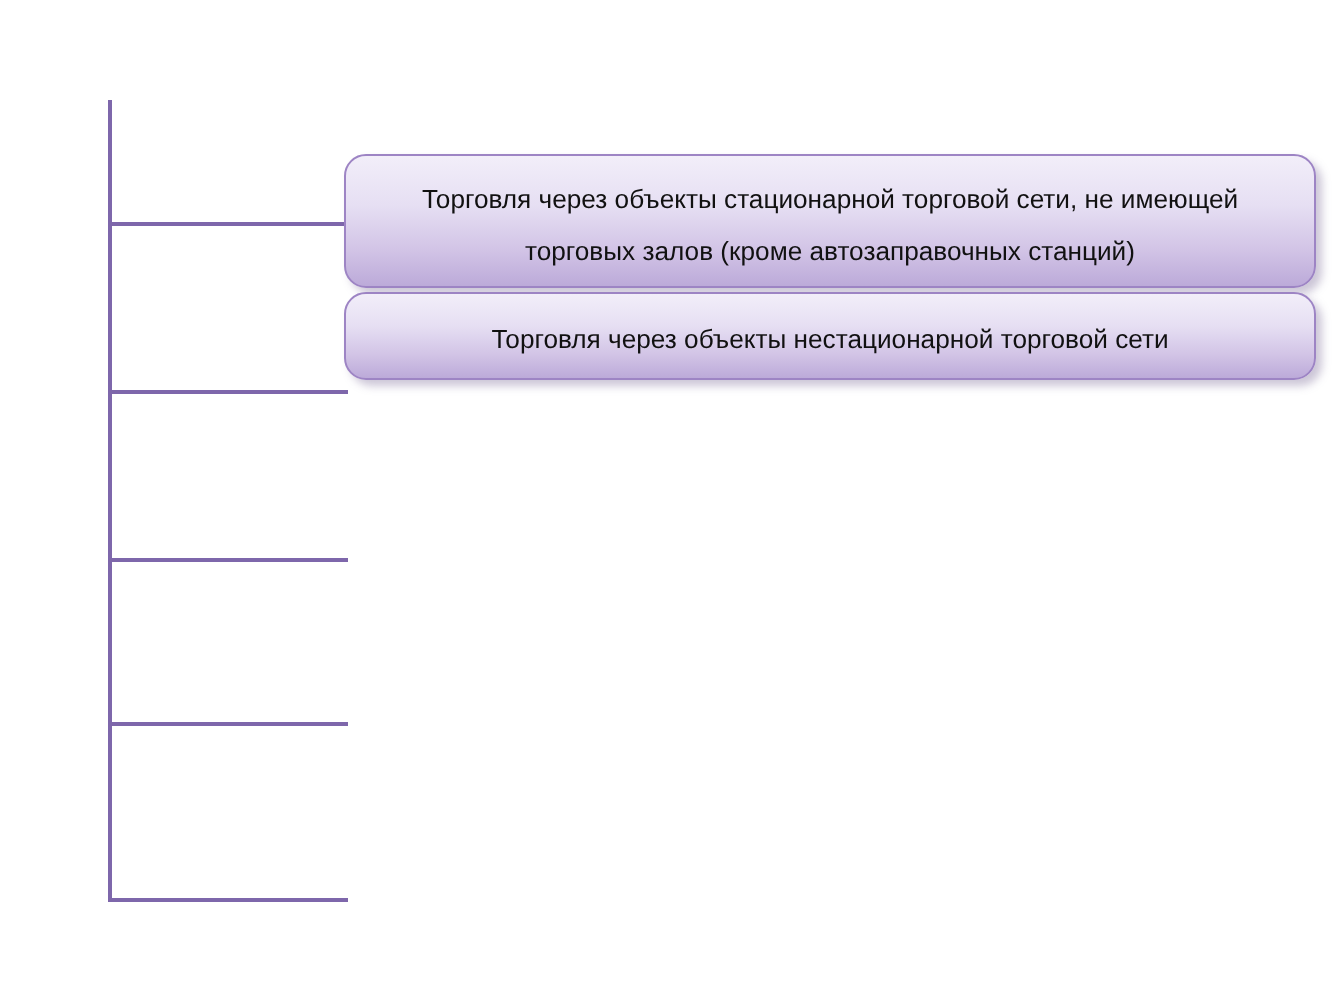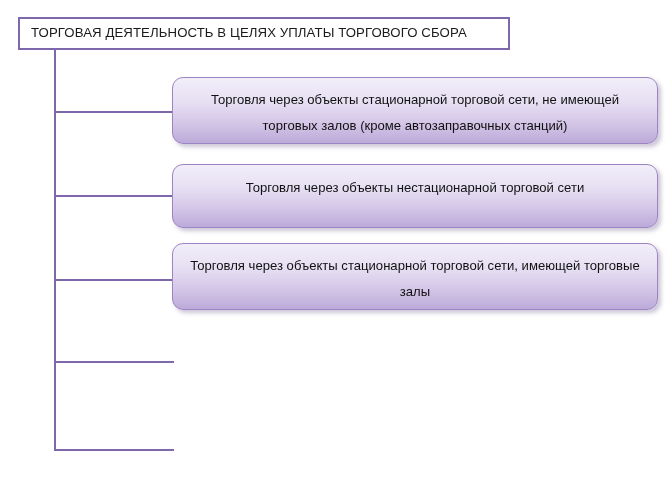--- a/index.html
+++ b/index.html
@@ -87,56 +87,50 @@
     font-size: 13.1px;
     line-height: 26px;
     color: #111111;
     text-align: center;
     width: 100%;
   }
 
   .leaf.l1 { top: 77px;  height: 67px; }
   .leaf.l1 .leaf-text { padding-top: 9px; }
 
-  .leaf.l2 { top: 164px; height: 64px; }
+  .leaf.l2 { top: 146px; height: 44px; }
   .leaf.l2 .leaf-text { padding-top: 10px; }
 
   .leaf.l3 { top: 243px; height: 67px; }
   .leaf.l3 .leaf-text { padding-top: 9px; }
 
   .leaf.l4 { top: 325px; height: 67px; }
   .leaf.l4 .leaf-text { padding-top: 11px; }
 
   .leaf.l5 { top: 415px; height: 67px; }
   .leaf.l5 .leaf-text { padding-top: 12px; }
 </style>
 </head>
 <body>
 
 <div id="canvas">
 
-  <div class="root-box">
-    <span class="root-label">ТОРГОВАЯ ДЕЯТЕЛЬНОСТЬ В ЦЕЛЯХ УПЛАТЫ ТОРГОВОГО СБОРА</span>
-  </div>
 
   <div class="trunk"></div>
 
   <div class="branch b1"></div>
   <div class="branch b2"></div>
   <div class="branch b3"></div>
   <div class="branch b4"></div>
   <div class="branch b5"></div>
 
   <div class="leaf l1">
     <span class="leaf-text">Торговля через объекты стационарной торговой сети, не имеющей торговых залов (кроме автозаправочных станций)</span>
   </div>
 
   <div class="leaf l2">
     <span class="leaf-text">Торговля через объекты нестационарной  торговой сети</span>
   </div>
 
-  <div class="leaf l3">
-    <span class="leaf-text">Торговля через объекты стационарной  торговой сети, имеющей торговые залы</span>
-  </div>
 
 
 
 </div>
 
 </body></html>

